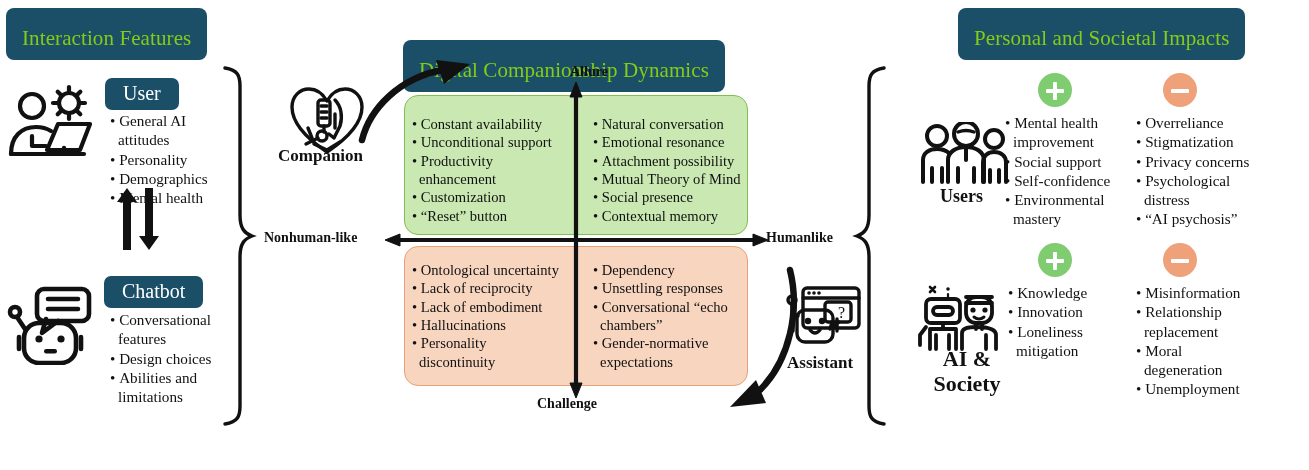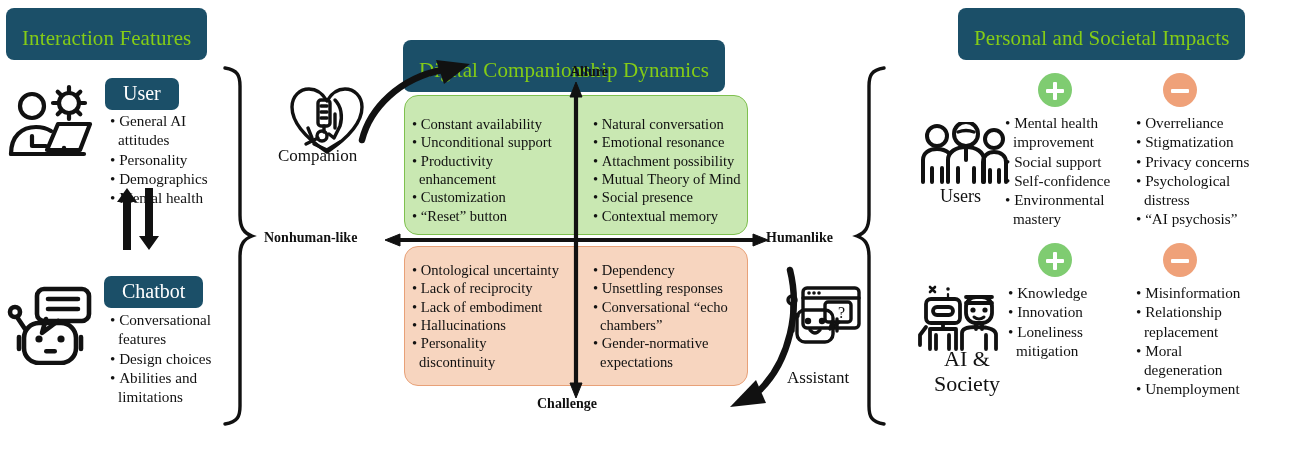--- a/index.html
+++ b/index.html
@@ -18,21 +18,21 @@
   
   .pill{position:absolute;background:#1b4f68;color:#fff;border-radius:7px;
         font-size:20px;line-height:1;padding:5px 18px 7px;white-space:nowrap;}
 
   
   .blist{position:absolute;font-size:15.2px;line-height:1.27;}
   .blist .li{display:block;text-indent:-8px;padding-left:8px;white-space:pre-line;}
   .blist .li::before{content:"\2022\00a0";}
 
   .icon{position:absolute;}
-  .lbl{position:absolute;font-weight:normal;white-space:nowrap;}
+  .lbl{position:absolute;font-weight:bold;white-space:nowrap;}
 
   
   .quad{position:absolute;border-radius:14px;box-sizing:border-box;}
   #q-green{left:404px;top:95px;width:344px;height:140px;
            background:#c9e8b2;border:1.6px solid #7fc04f;}
   #q-orange{left:404px;top:246px;width:344px;height:140px;
             background:#f7d5bf;border:1.6px solid #e8a178;}
 
   .qtext{position:absolute;font-size:14.6px;line-height:1.255;}
   .qtext .li{display:block;text-indent:-7px;padding-left:7px;white-space:pre-line;}
@@ -191,21 +191,21 @@
       </g>
       <circle cx="23" cy="36" r="3.2" fill="#111"></circle>
       <circle cx="37" cy="36" r="3.2" fill="#111"></circle>
       <circle cx="24" cy="8" r="1.8" fill="#111"></circle>
         <circle cx="29" cy="8" r="1.8" fill="#111"></circle>
         <circle cx="34" cy="8" r="1.8" fill="#111"></circle>
       <path d="M25 45 Q30 51 35 45" fill="none" stroke="#111" stroke-width="3.4" stroke-linecap="round"></path>
       <text x="53" y="33" font-size="16" font-family="Liberation Serif, serif" fill="#111">?</text>
     </svg>
   </div>
-  <div class="lbl" style="left:787px;top:353px;font-size:17px;margin-top:15px;">Assistant</div>
+  <div class="lbl" style="left:787px;top:353px;font-size:17px;">Assistant</div>
 
   <div class="icon" style="left:920px;top:122px;">
     <svg width="92" height="62" viewBox="0 0 92 62">
       <g fill="none" stroke="#111" stroke-width="4" stroke-linecap="round" stroke-linejoin="round">
         <circle cx="17" cy="14" r="10"></circle>
         <path d="M3 60 L3 38 C3 31 9 27 17 27 C22 27 26 28.5 29 31"></path>
         <circle cx="46" cy="12" r="12"></circle>
         <path d="M28 60 L28 38 C28 30 36 25 46 25 C56 25 64 30 64 38 L64 60"></path>
         <path d="M46 25 L46 38"></path>
         <circle cx="74" cy="17" r="9"></circle>

